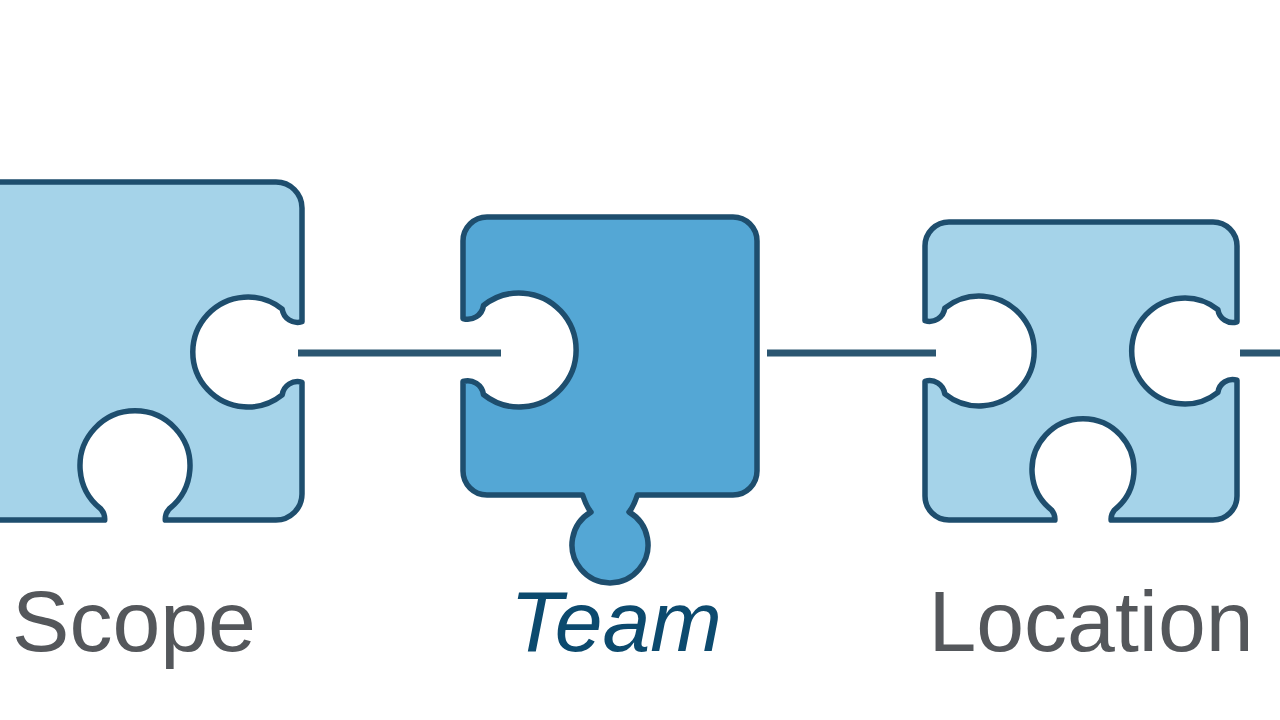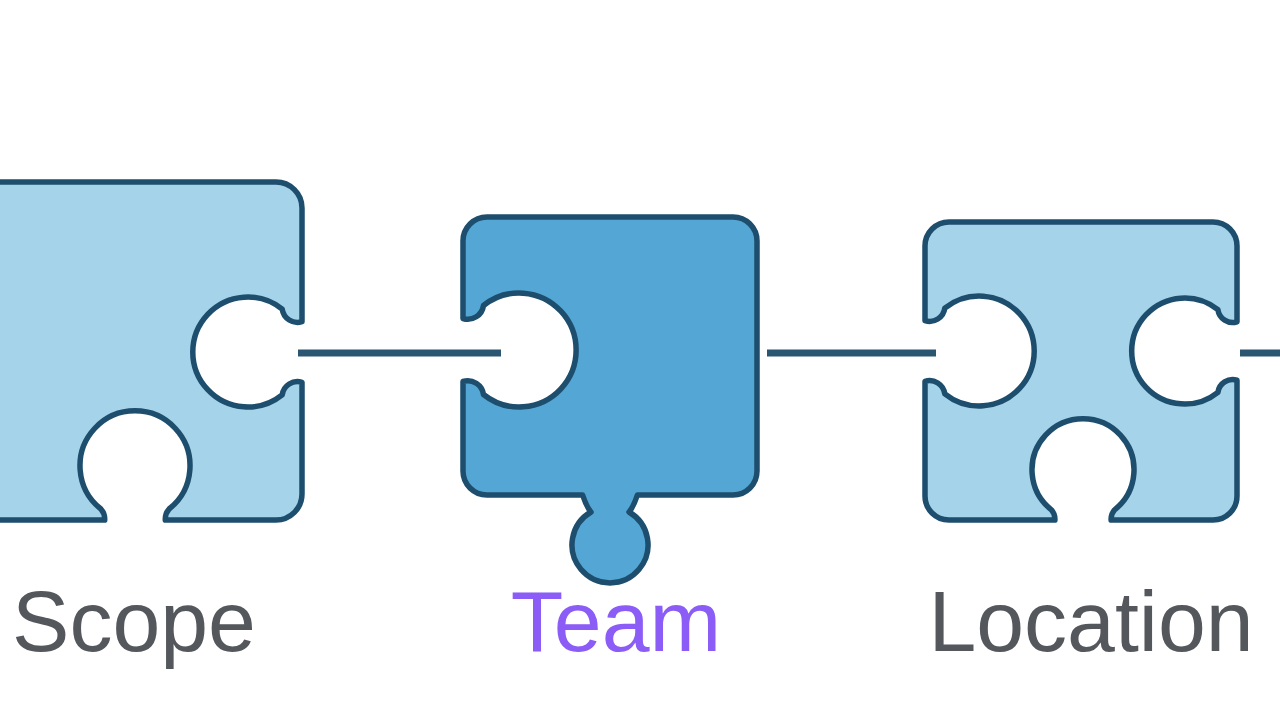--- a/index.html
+++ b/index.html
@@ -44,17 +44,17 @@
       <line x1="298" y1="353" x2="501" y2="353" stroke="#2b5671" stroke-width="7" stroke-linecap="butt"></line>
       <line x1="767" y1="353" x2="936" y2="353" stroke="#2b5671" stroke-width="7" stroke-linecap="butt"></line>
       <line x1="1240" y1="353" x2="1281" y2="353" stroke="#2b5671" stroke-width="7" stroke-linecap="butt"></line>
       <path d="M -80 182 L 276 182 A 26 26 0 0 1 302 208 L 302 321.7 A 15.4 15.4 0 0 1 282.2 309.1 A 55 55 0 1 0 282.2 394.9 A 15.4 15.4 0 0 1 302 382.3 L 302 494 A 26 26 0 0 1 276 520 L 165.3 520 A 15.4 15.4 0 0 1 169.1 509 A 55 55 0 1 0 100.9 509 A 15.4 15.4 0 0 1 104.7 520 L -80 520 Z" fill="#a5d3e9" stroke="#1e4e6e" stroke-width="5.5" stroke-linejoin="round"></path>
       <path d="M 487 217 L 733 217 A 24 24 0 0 1 757 241 L 757 471 A 24 24 0 0 1 733 495 L 637.4 495 Q 633.4 507 629 512 A 38 38 0 1 1 591 512 Q 586.6 507 582.6 495 L 487 495 A 24 24 0 0 1 463 471 L 463 381.4 A 16 16 0 0 1 483.5 394.5 A 57 57 0 1 0 483.5 305.5 A 16 16 0 0 1 463 318.6 L 463 241 A 24 24 0 0 1 487 217 Z" fill="#54a7d5" stroke="#1e4e6e" stroke-width="5.5" stroke-linejoin="round"></path>
       <path d="M 949 222 L 1213 222 A 24 24 0 0 1 1237 246 L 1237 321.8 A 14.8 14.8 0 0 1 1217.9 309.7 A 53 53 0 1 0 1217.9 392.3 A 14.8 14.8 0 0 1 1237 380.2 L 1237 496 A 24 24 0 0 1 1213 520 L 1111.1 520 A 14.3 14.3 0 0 1 1114.6 509.8 A 51 51 0 1 0 1051.4 509.8 A 14.3 14.3 0 0 1 1054.9 520 L 949 520 A 24 24 0 0 1 925 496 L 925 381.3 A 15.4 15.4 0 0 1 944.8 393.9 A 55 55 0 1 0 944.8 308.1 A 15.4 15.4 0 0 1 925 320.7 L 925 246 A 24 24 0 0 1 949 222 Z" fill="#a5d3e9" stroke="#1e4e6e" stroke-width="5.5" stroke-linejoin="round"></path>
     </svg>
 
   <div class="piece-label label-scope" style="color: rgb(84, 87, 91);">Scope</div>
 
-  <div class="piece-label label-team" style="color: #8b5cf6;">Team</div>
+  <div class="piece-label label-team" style="color: #0c4a6e; font-style: italic;">Team</div>
 
   <div class="piece-label label-location" style="color: rgb(84, 87, 91);">Location</div>
 
 </div>
 
 </body></html>

